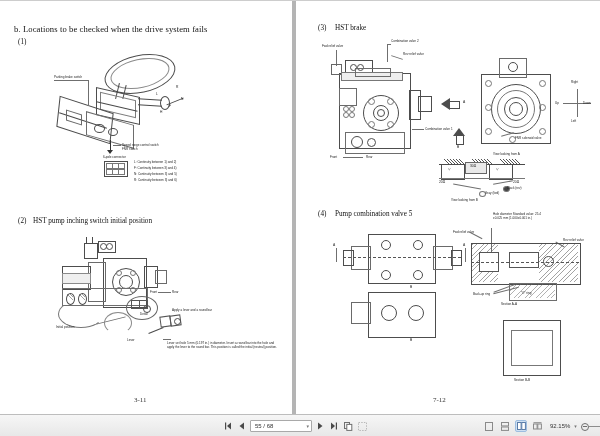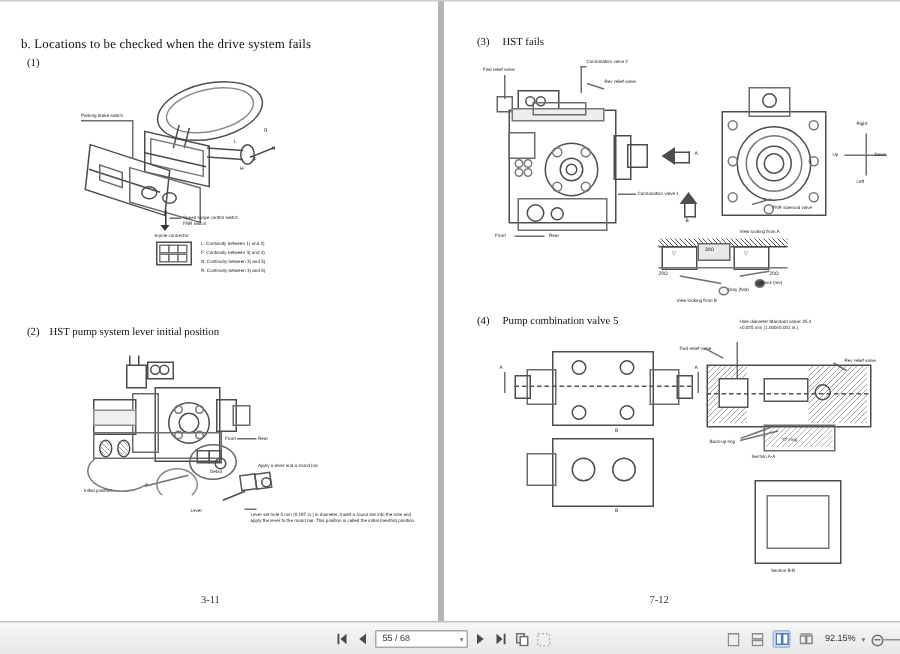--- a/index.html
+++ b/index.html
@@ -135,21 +135,21 @@
         <div class="bx" style="left:112px;top:169px;width:5px;height:4px;border-color:#777;"></div>
         <div class="bx" style="left:118px;top:169px;width:5px;height:4px;border-color:#777;"></div>
 
         <div class="cap" style="left:134px;top:160px;">L:  Continuity between 1) and 2)</div>
         <div class="cap" style="left:134px;top:166px;">F:  Continuity between 3) and 4)</div>
         <div class="cap" style="left:134px;top:172px;">N:  Continuity between 3) and 5)</div>
         <div class="cap" style="left:134px;top:178px;">R:  Continuity between 3) and 6)</div>
       </div>
 
       <div class="hdr-n" style="left:18px;top:217px;">(2)</div>
-      <div class="hdr-n" style="left:33px;top:217px;">HST pump system lever initial position</div>
+      <div class="hdr-n" style="left:33px;top:217px;">HST pump inching switch initial position</div>
 
       <div>
 
         <div class="bx" style="left:103px;top:258px;width:42px;height:48px;"></div>
         <div class="bx" style="left:88px;top:262px;width:16px;height:38px;border-color:#6a6a6a;"></div>
         <div class="bx" style="left:62px;top:266px;width:27px;height:22px;"></div>
         <div class="bx" style="left:62px;top:273px;width:27px;height:9px;background:#efefef;border-color:#8a8a8a;"></div>
         <div class="el" style="left:112px;top:268px;width:26px;height:26px;"></div>
         <div class="el" style="left:119px;top:275px;width:12px;height:12px;"></div>
         <div class="el2" style="left:116px;top:270px;width:4px;height:4px;"></div>
@@ -198,21 +198,21 @@
         <div class="cap" style="left:167px;top:341px;width:112px;">Lever set hole 5 mm (0.197 in.) in diameter. Insert a round bar into the hole and apply the lever to the round bar. This position is called the initial (neutral) position.</div>
         <div class="lnl h" style="left:163px;top:339px;width:8px;"></div>
       </div>
 
       <div class="folio" style="left:134px;top:396px;">3-11</div>
     </div>
 
     <div class="page page-right">
 
       <div class="hdr-n" style="left:25px;top:24px;">(3)</div>
-      <div class="hdr-n" style="left:42px;top:24px;">HST fails</div>
+      <div class="hdr-n" style="left:42px;top:24px;">HST brake</div>
 
       <div>
 
         <div class="cap" style="left:29px;top:44px;width:26px;">Fwd relief valve</div>
         <div class="cap" style="left:98px;top:39px;">Combination valve 2</div>
         <div class="cap" style="left:110px;top:52px;">Rev relief valve</div>
 
         <div class="lnl v" style="left:43px;top:50px;height:16px;"></div>
         <div class="lnl h" style="left:94px;top:44px;width:4px;"></div>
         <div class="lnl v" style="left:94px;top:44px;height:18px;"></div>

